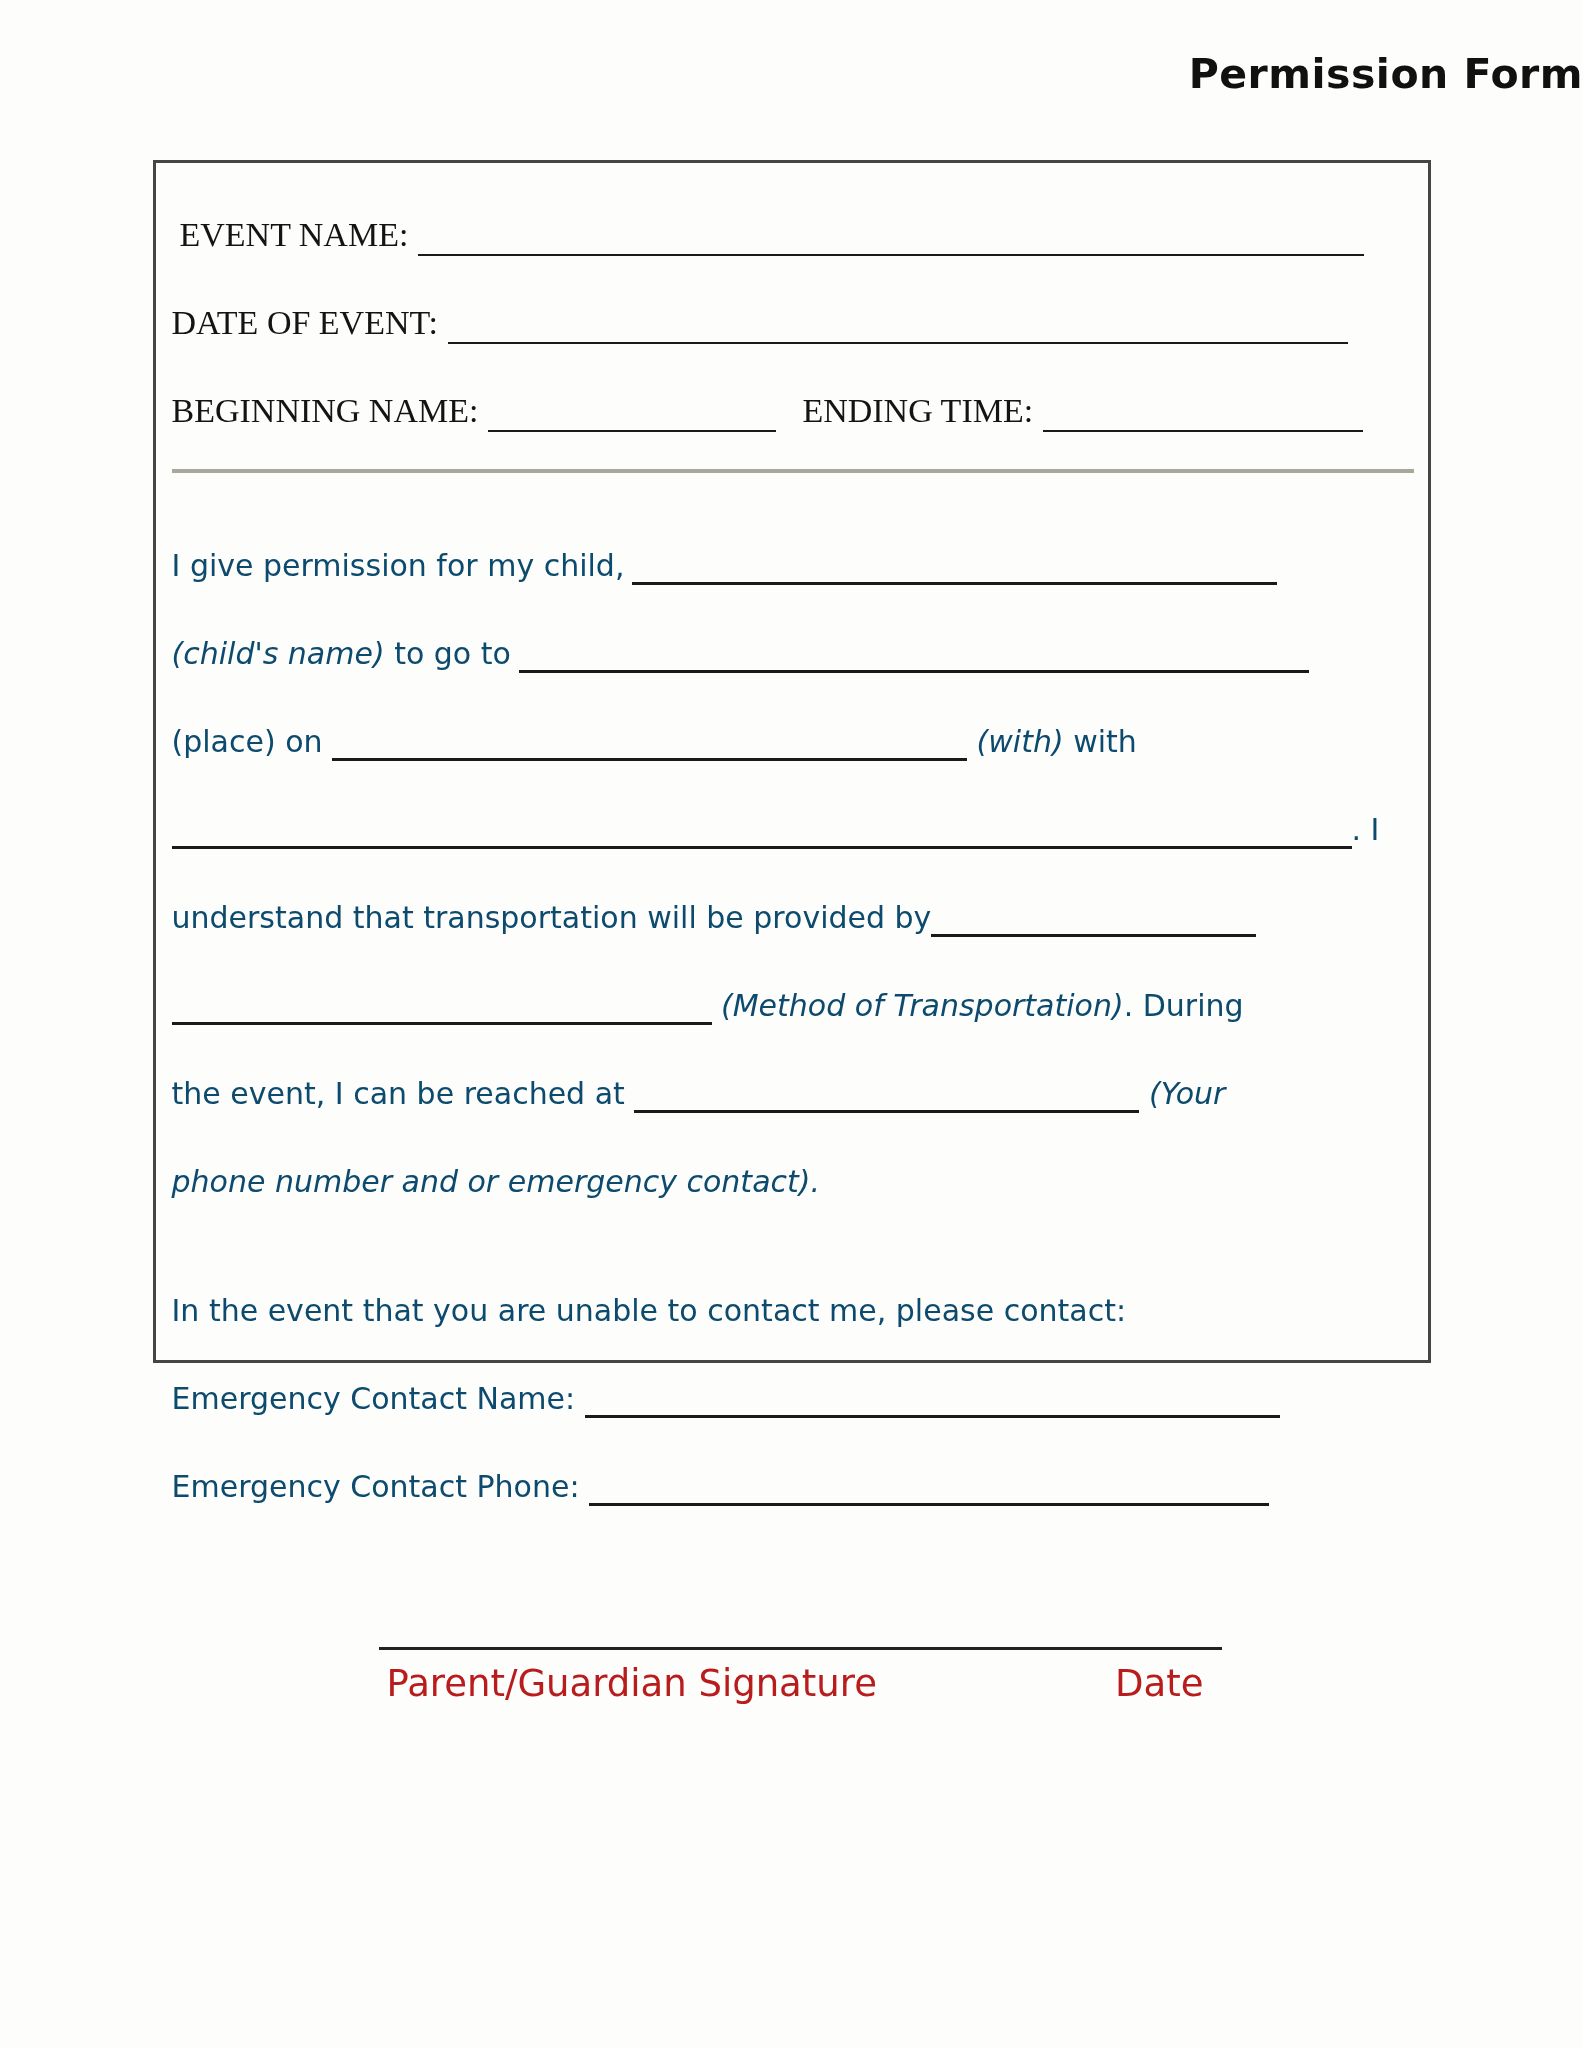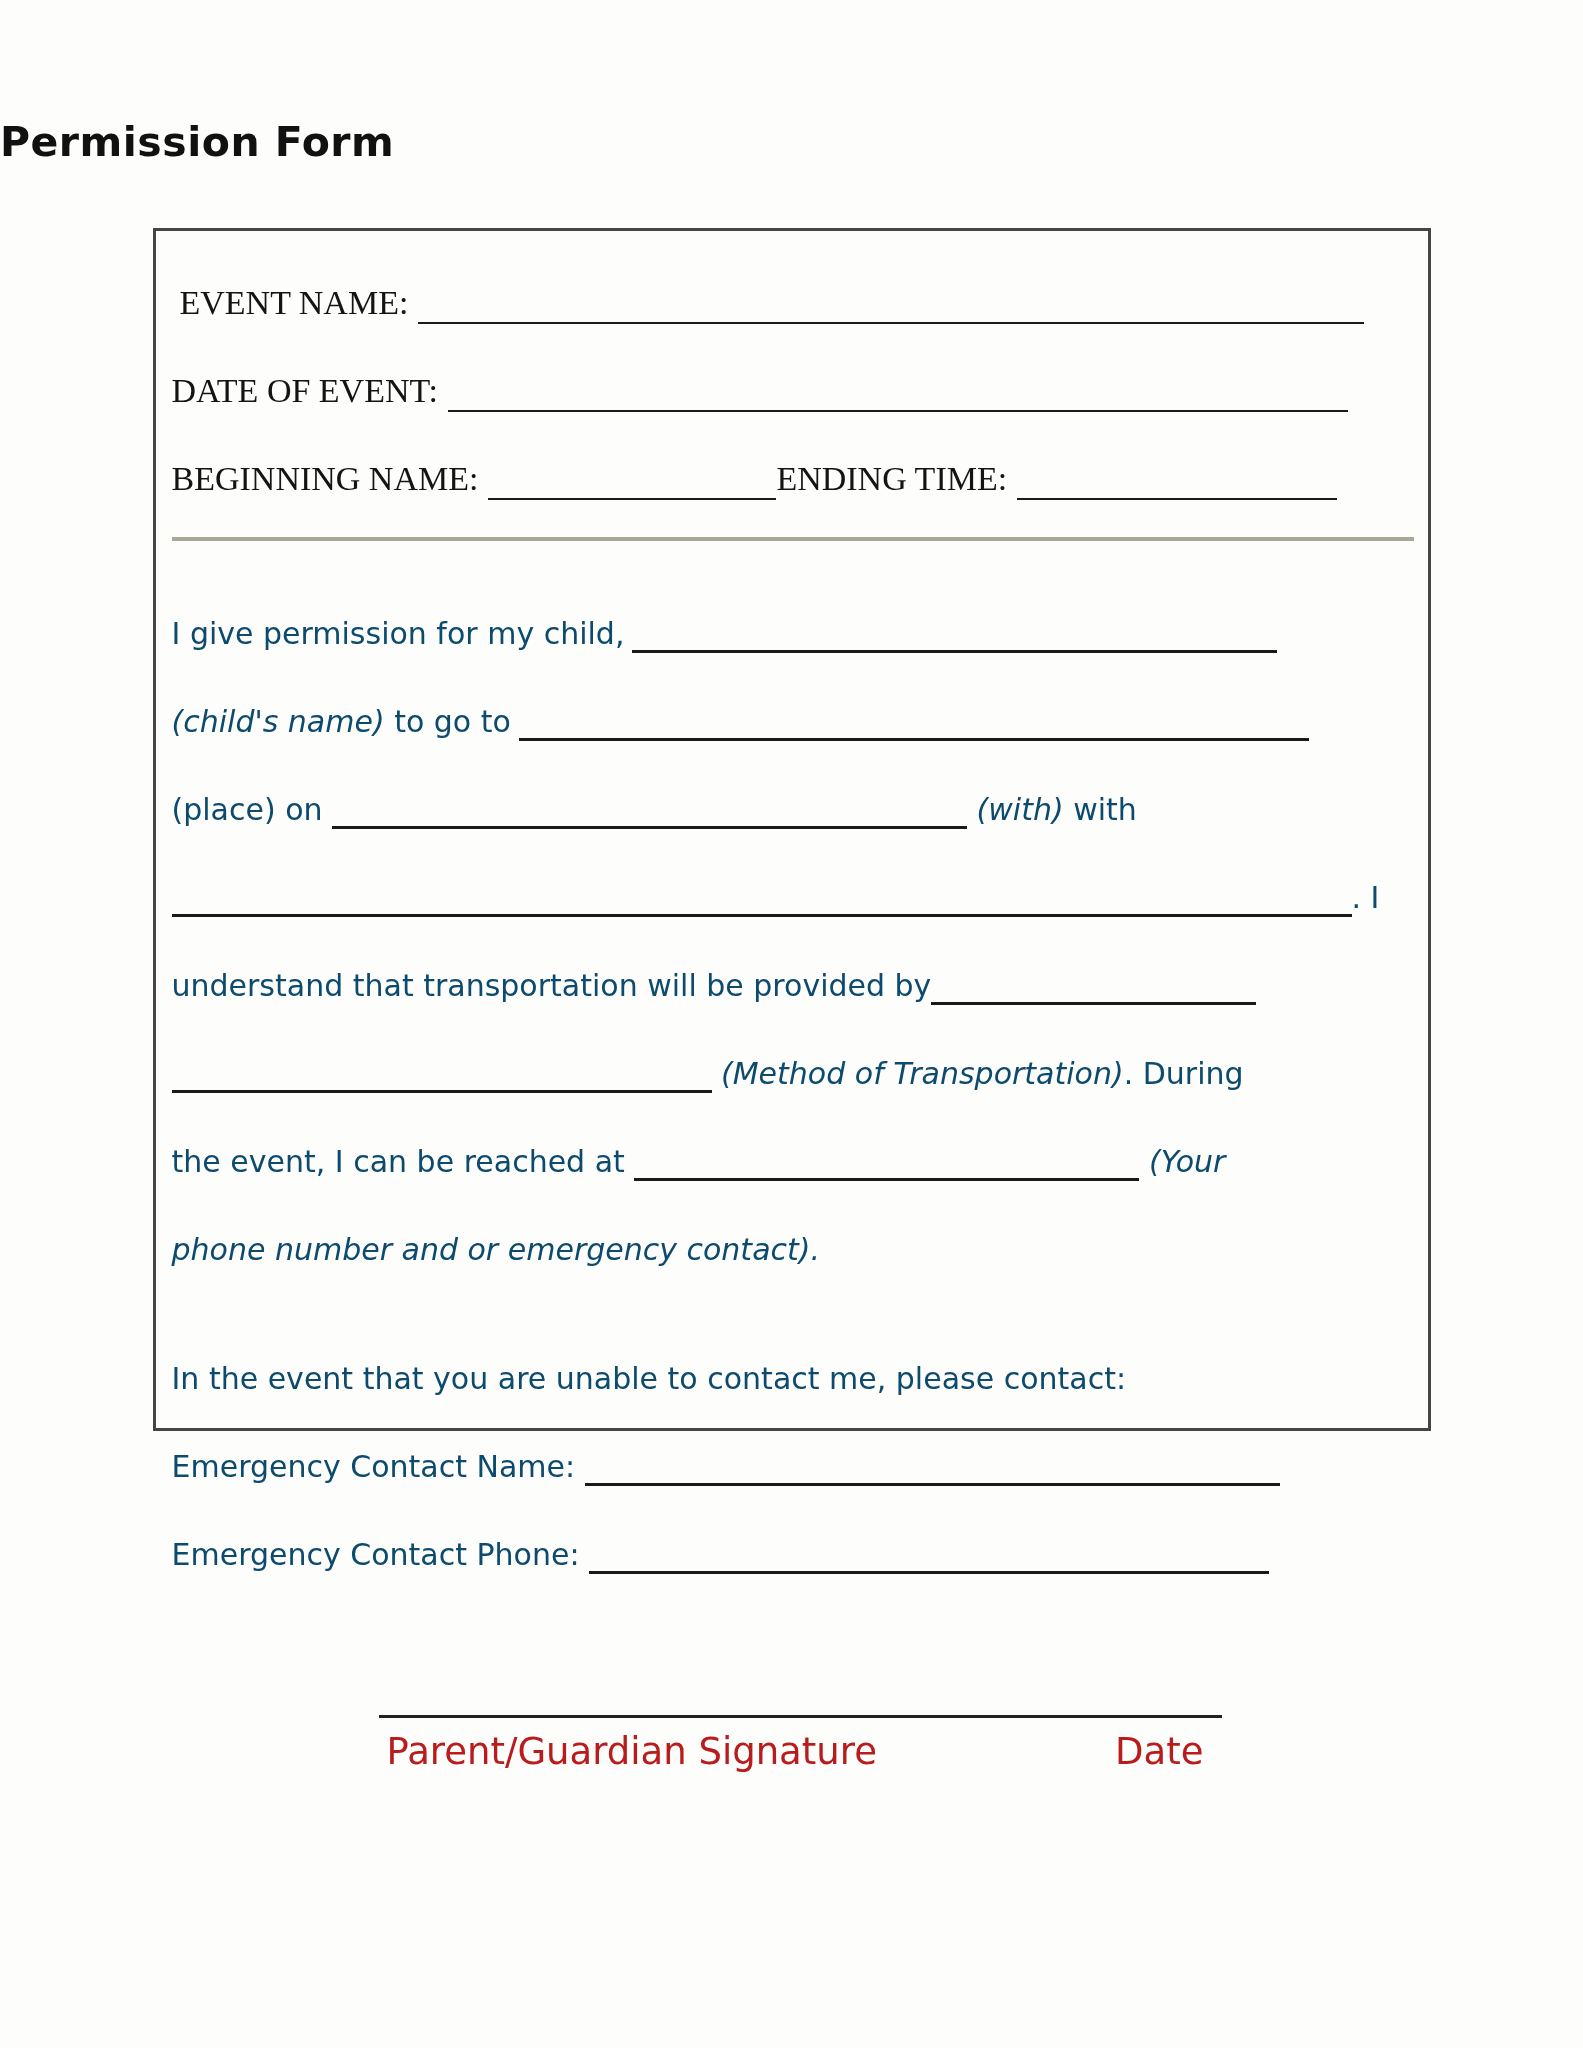--- a/index.html
+++ b/index.html
@@ -17,22 +17,22 @@
     color: var(--text);
   }
   .page {
     position: relative;
     width: 1583px;
     height: 2048px;
     background: var(--background);
     overflow: hidden;
   }
   .title {
-    margin-top: 118px;
-    text-align: left;
+    margin-top: 50px;
+    text-align: right;
     font-size: 41px;
     font-weight: bold;
     letter-spacing: 0.5px;
     color: #111;
     font-family: "DejaVu Sans", sans-serif;
   }
   .form-box {
     position: relative;
     width: 1278px;
     height: 1203px;
@@ -55,21 +55,21 @@
     display: inline-block;
     height: 0;
     border-bottom: 2px solid var(--line);
     vertical-align: -10px;
     margin-left: 10px;
   }
   .hb-event { width: 946px; }
   .hb-date  { width: 900px; }
   .hb-beg   { width: 288px; }
   .hb-end   { width: 320px; }
-  .hlabel-gap { }
+  .hlabel-gap { margin-left: 26px; }
   
   .divider {
     margin-top: 14px;
     height: 4px;
     background: var(--divider);
   }
   
   .body-text {
     margin-top: 49px;
     font-size: 30px;

